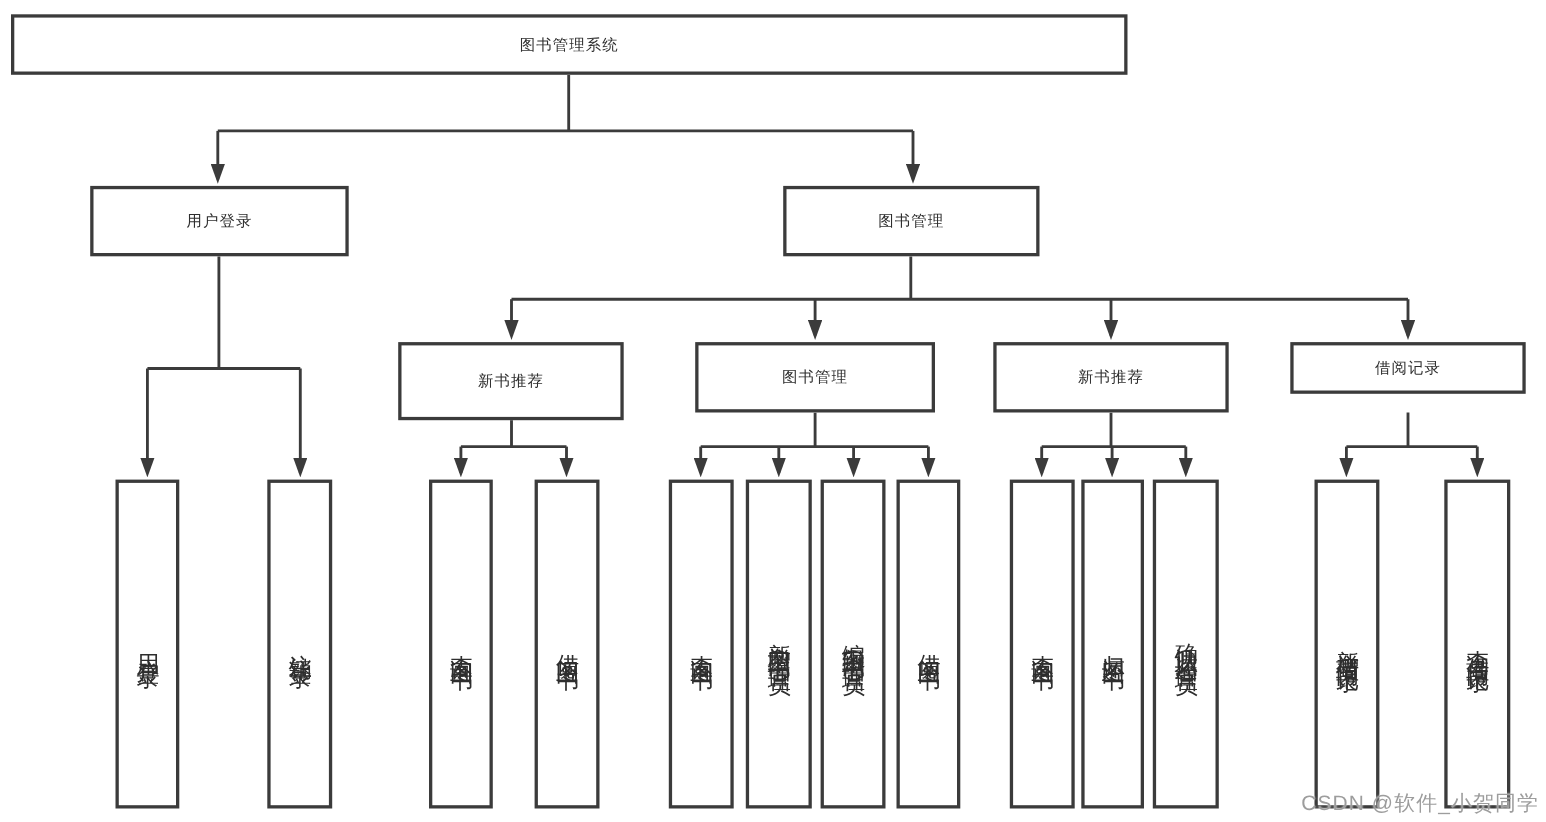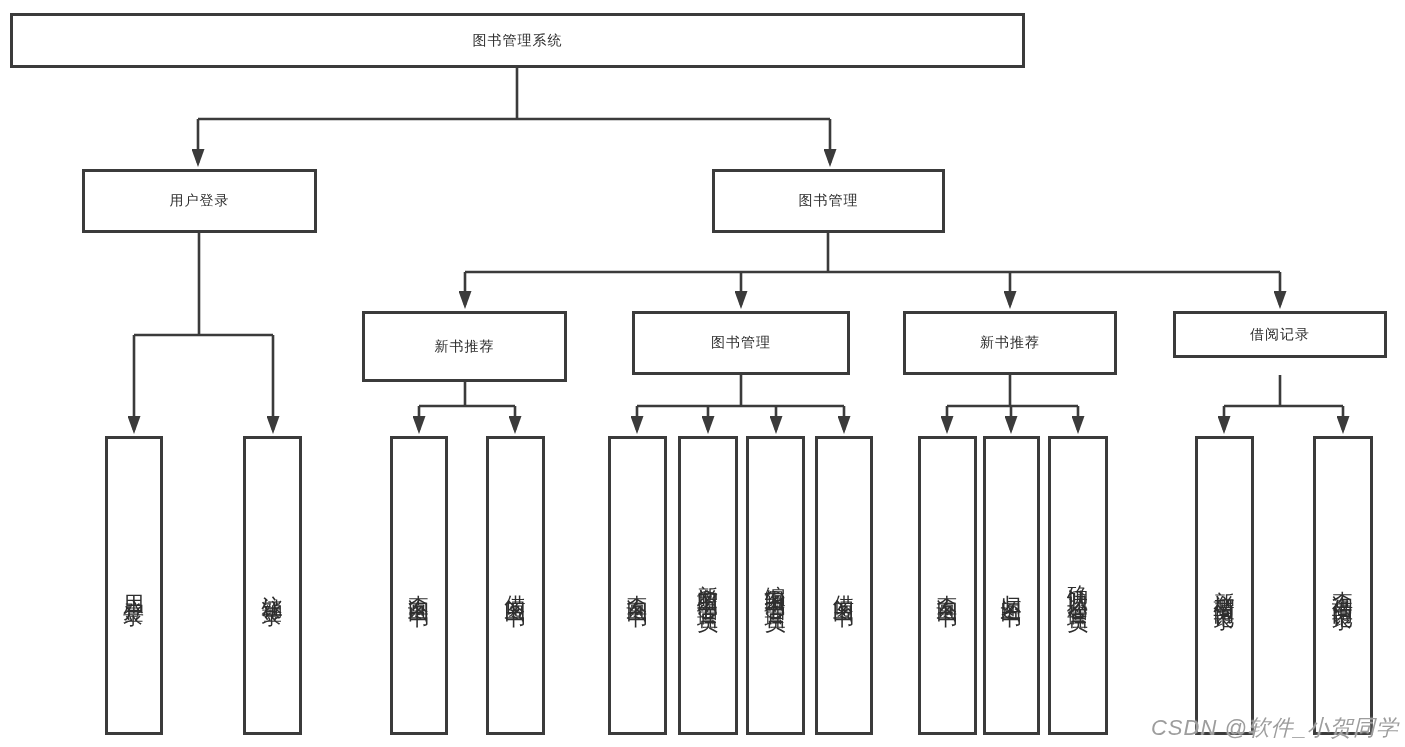--- a/index.html
+++ b/index.html
@@ -35,26 +35,25 @@
     writing-mode: vertical-rl;
     text-orientation: mixed;
     font-size: 21px;
     letter-spacing: 4px;
     line-height: 1;
   }
   .watermark {
     position: absolute;
     right: 6px;
     bottom: 4px;
-    font-size: 22px;
+    font-size: 19px;
     color: #9d9d9d;
     letter-spacing: 1px;
     white-space: nowrap;
     text-shadow: 0 0 2px #ffffff;
-    font-style: italic;
   }
 </style>
 </head>
 <body>
 
 <div class="stage">
 
   <svg class="connectors" viewBox="0 0 1405 747">
     <defs>
       <marker id="arrow" viewBox="0 0 18 13" markerUnits="userSpaceOnUse" markerWidth="18" markerHeight="13" refX="14" refY="6.5" orient="auto">

